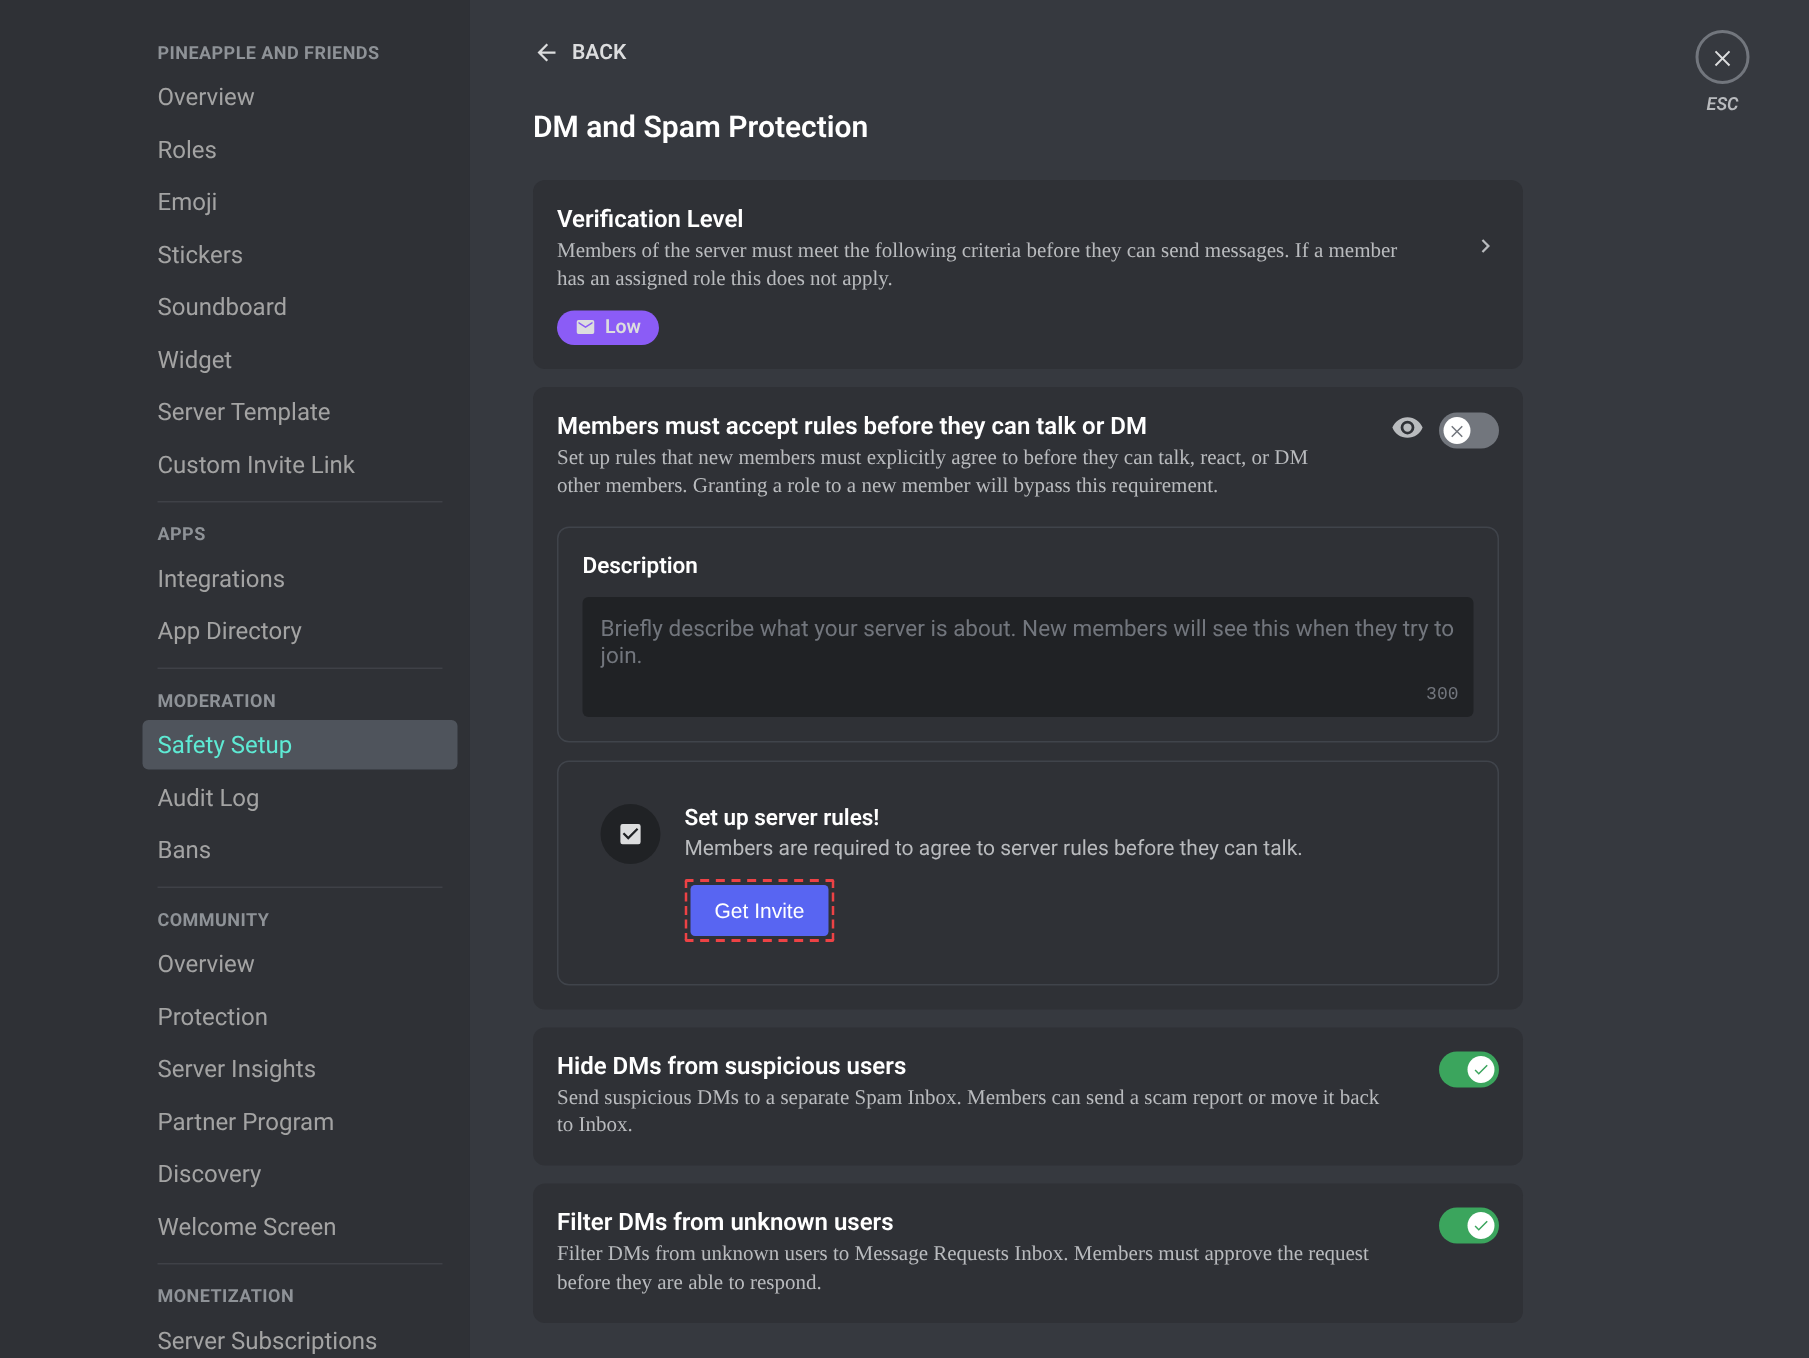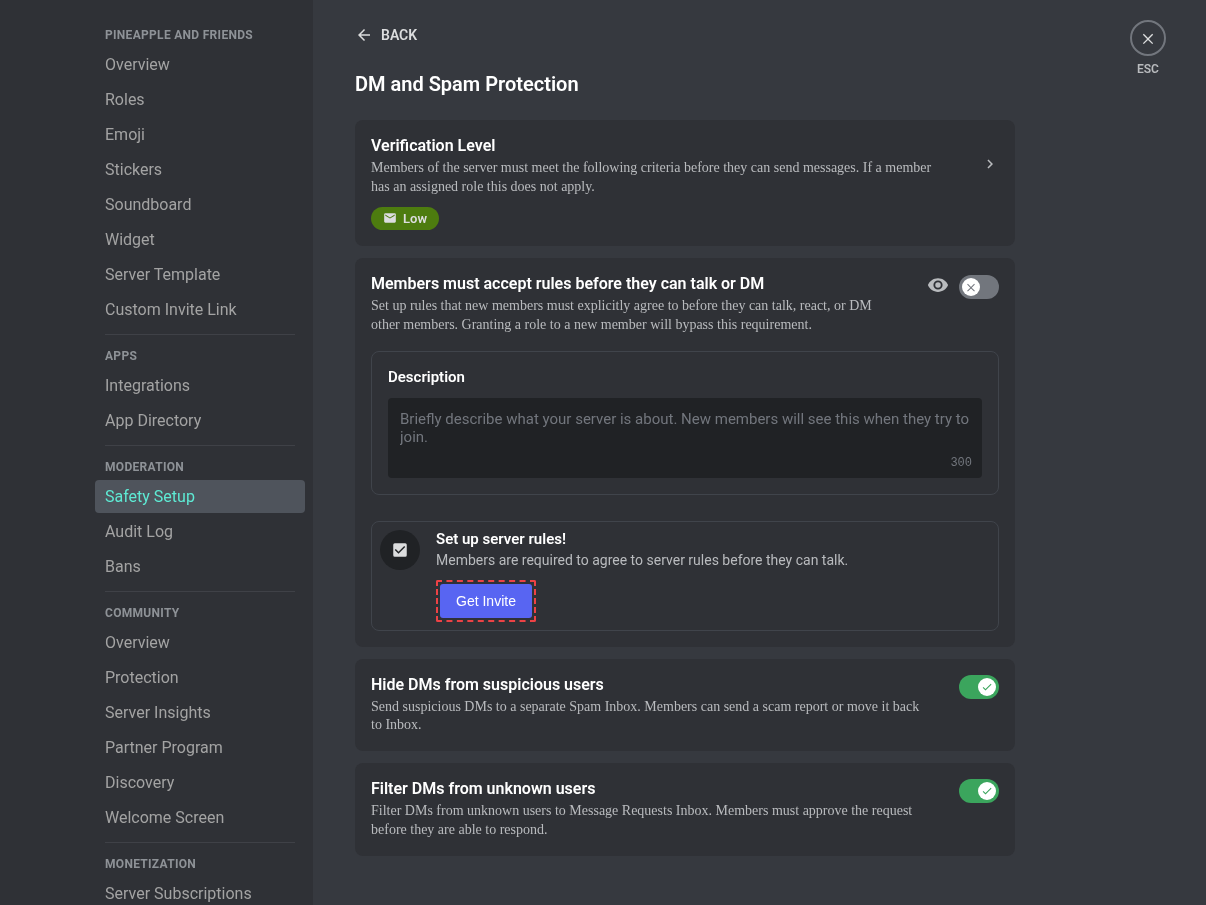--- a/index.html
+++ b/index.html
@@ -54,20 +54,21 @@
   position: relative;
 }
 .close-btn {
   position: absolute;
   top: 20px;
   right: 40px;
   display: flex;
   flex-direction: column;
   align-items: center;
   cursor: pointer;
+  font-style: italic;
 }
 .close-circle {
   width: 36px;
   height: 36px;
   border: 2px solid #72767d;
   border-radius: 50%;
   display: flex;
   align-items: center;
   justify-content: center;
   color: #dcddde;
@@ -120,21 +121,21 @@
   font-family: Liberation Serif, serif;
 }
 .chevron {
   color: #b9bbbe;
   align-self: center;
 }
 .badge {
   display: inline-flex;
   align-items: center;
   gap: 6px;
-  background: #4d7c0f;
+  background: #8b5cf6;
   color: #dcddde;
   font-size: 13px;
   font-weight: 600;
   border-radius: 14px;
   padding: 4px 12px;
   margin-top: 10px;
 }
 .badge-icon {
   width: 14px;
   height: 14px;
@@ -200,22 +201,22 @@
   bottom: 8px;
   right: 10px;
   font-size: 12px;
   color: #72767d;
   font-family: Liberation Mono, monospace;
   margin-left: 16px;
 }
 .rules-card {
   border: 1px solid #40444b;
   border-radius: 8px;
-  padding: 8px;
-  margin-top: 26px;
+  padding: 28px;
+  margin-top: 12px;
   display: flex;
   gap: 16px;
   align-items: flex-start;
 }
 .rules-icon-wrap {
   width: 40px;
   height: 40px;
   background: #202225;
   border-radius: 50%;
   display: flex;

